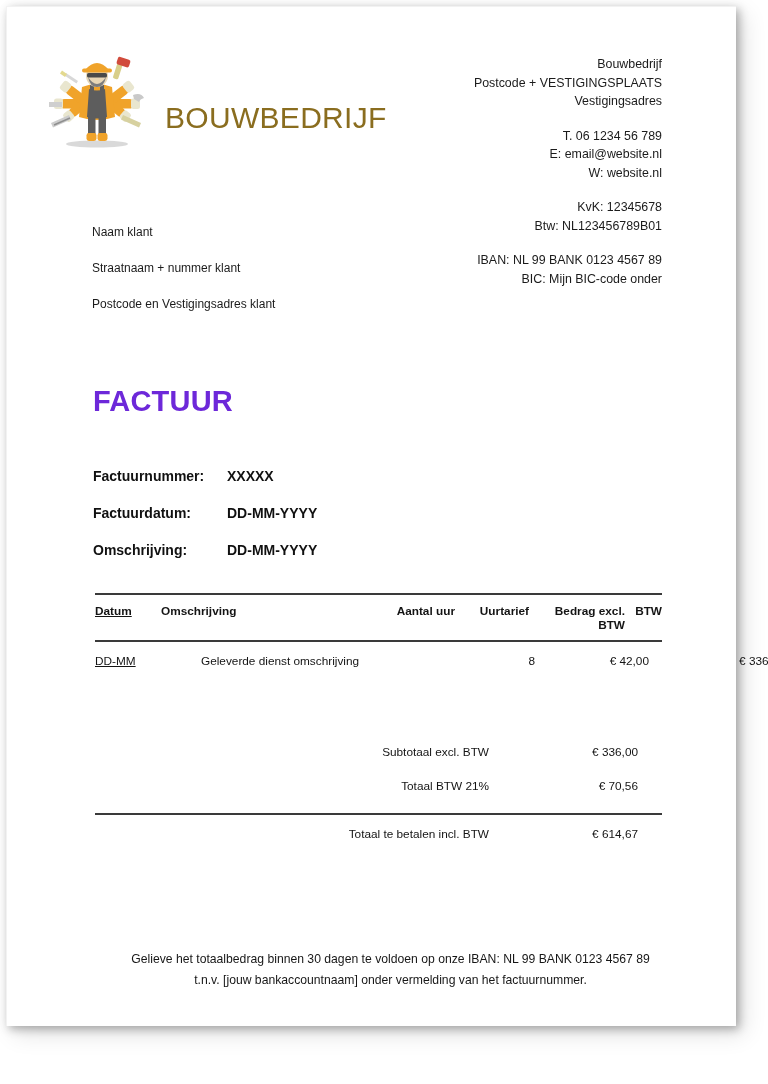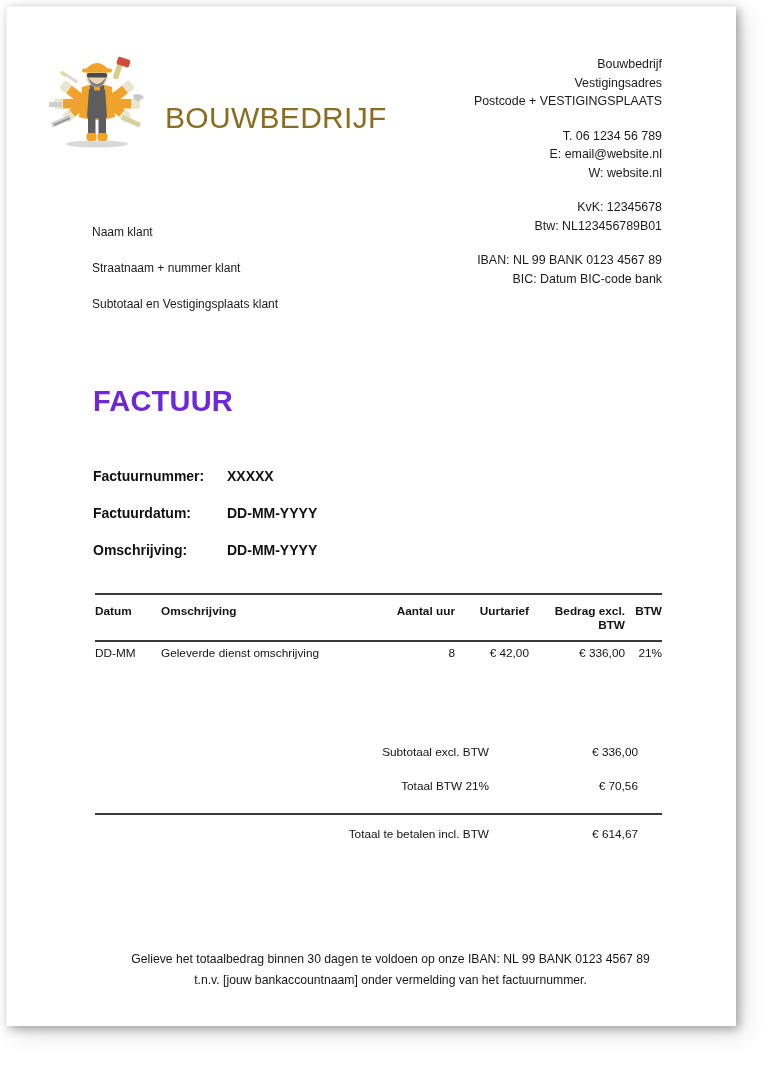--- a/index.html
+++ b/index.html
@@ -124,22 +124,22 @@
   }
   .rule-top   { height: 0; border-top: 2px solid #3a3a3a; }
   .rule-mid   { height: 0; border-top: 2px solid #3a3a3a; }
   .trow {
     display: flex;
     align-items: baseline;
     font-size: 11.8px;
     color: #141414;
   }
   .thead { padding: 9px 0 8px 0; font-weight: bold; }
-  .tbody { padding: 4px 0 8px 0; }
-  .c-datum { width: 66px; flex: 0 0 66px; }
+  .tbody { padding: 12px 0 8px 0; gap: 40px; }
+  .c-datum { width: 66px; flex: 0 0 66px; text-decoration: underline; }
   .c-omschr { width: 208px; flex: 0 0 208px; }
   .c-aantal { width: 86px; flex: 0 0 86px; text-align: right; }
   .c-uur    { width: 74px; flex: 0 0 74px; text-align: right; }
   .c-bedrag { width: 96px; flex: 0 0 96px; text-align: right; }
   .c-btw    { width: 37px; flex: 0 0 37px; text-align: right; }
 
   
   .totals {
     position: absolute;
     left: 88px;
@@ -251,42 +251,42 @@
           <rect x="41.5" y="84" width="10" height="8" rx="2.4" fill="#f0a32a"></rect>
           <rect x="52.5" y="84" width="10" height="8" rx="2.4" fill="#f0a32a"></rect>
         </svg>
       </div>
       <div class="logo-word">BOUWBEDRIJF</div>
     </div>
 
     <div class="company">
       <div class="grp">
         <div>Bouwbedrijf</div>
+        <div>Postcode + VESTIGINGSPLAATS</div>
         <div>Vestigingsadres</div>
-        <div>Postcode + VESTIGINGSPLAATS</div>
       </div>
       <div class="grp">
         <div>T. 06 1234 56 789</div>
         <div>E: email@website.nl</div>
         <div>W: website.nl</div>
       </div>
       <div class="grp">
         <div>KvK: 12345678</div>
         <div>Btw:  NL123456789B01</div>
       </div>
       <div class="grp">
         <div>IBAN:  NL 99 BANK 0123 4567 89</div>
-        <div>BIC: Datum BIC-code bank</div>
+        <div>BIC: Mijn BIC-code onder</div>
       </div>
     </div>
 
     <div class="customer">
       <div>Naam klant</div>
       <div>Straatnaam + nummer klant</div>
-      <div>Subtotaal en Vestigingsplaats klant</div>
+      <div>Postcode en Vestigingsadres klant</div>
     </div>
 
     <div class="title">FACTUUR</div>
 
     <div class="meta">
       <div class="row">
         <div class="k">Factuurnummer:</div>
         <div class="v">XXXXX</div>
       </div>
       <div class="row">

